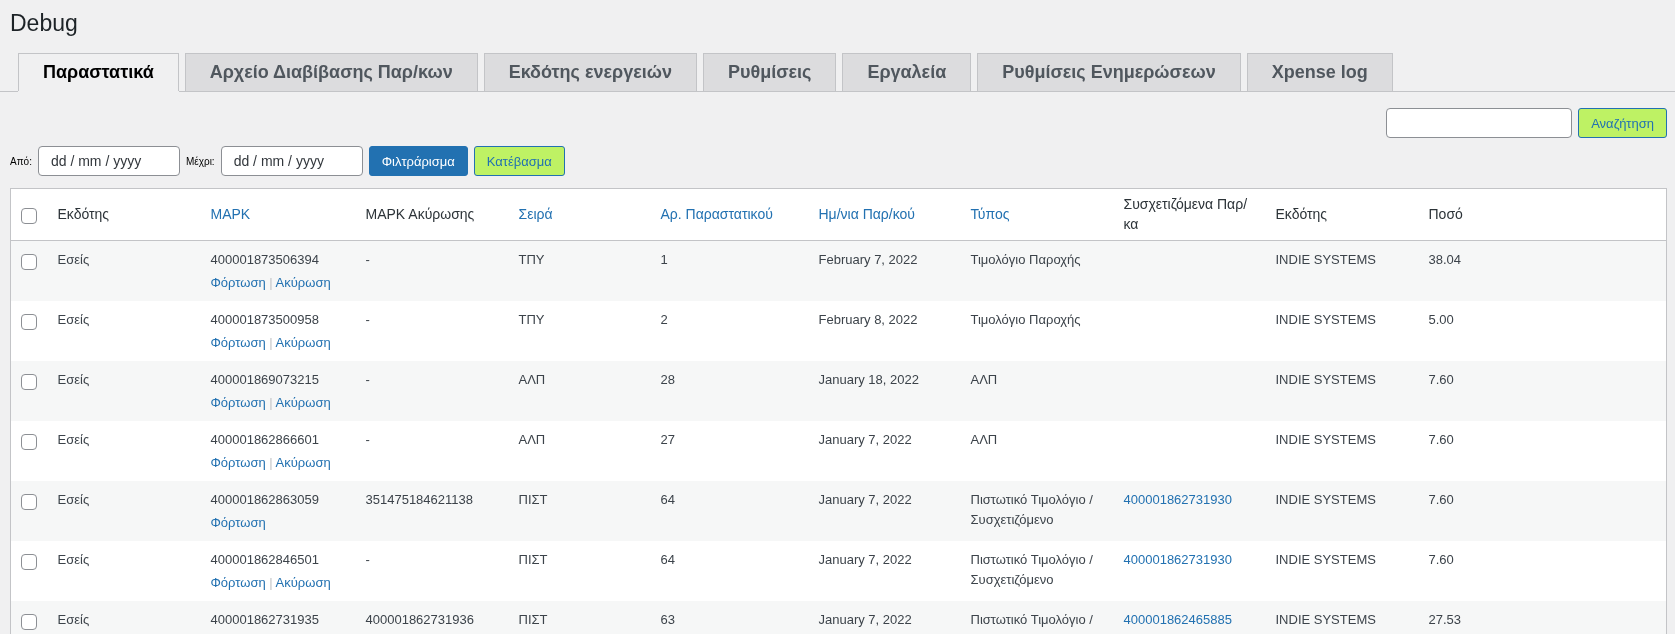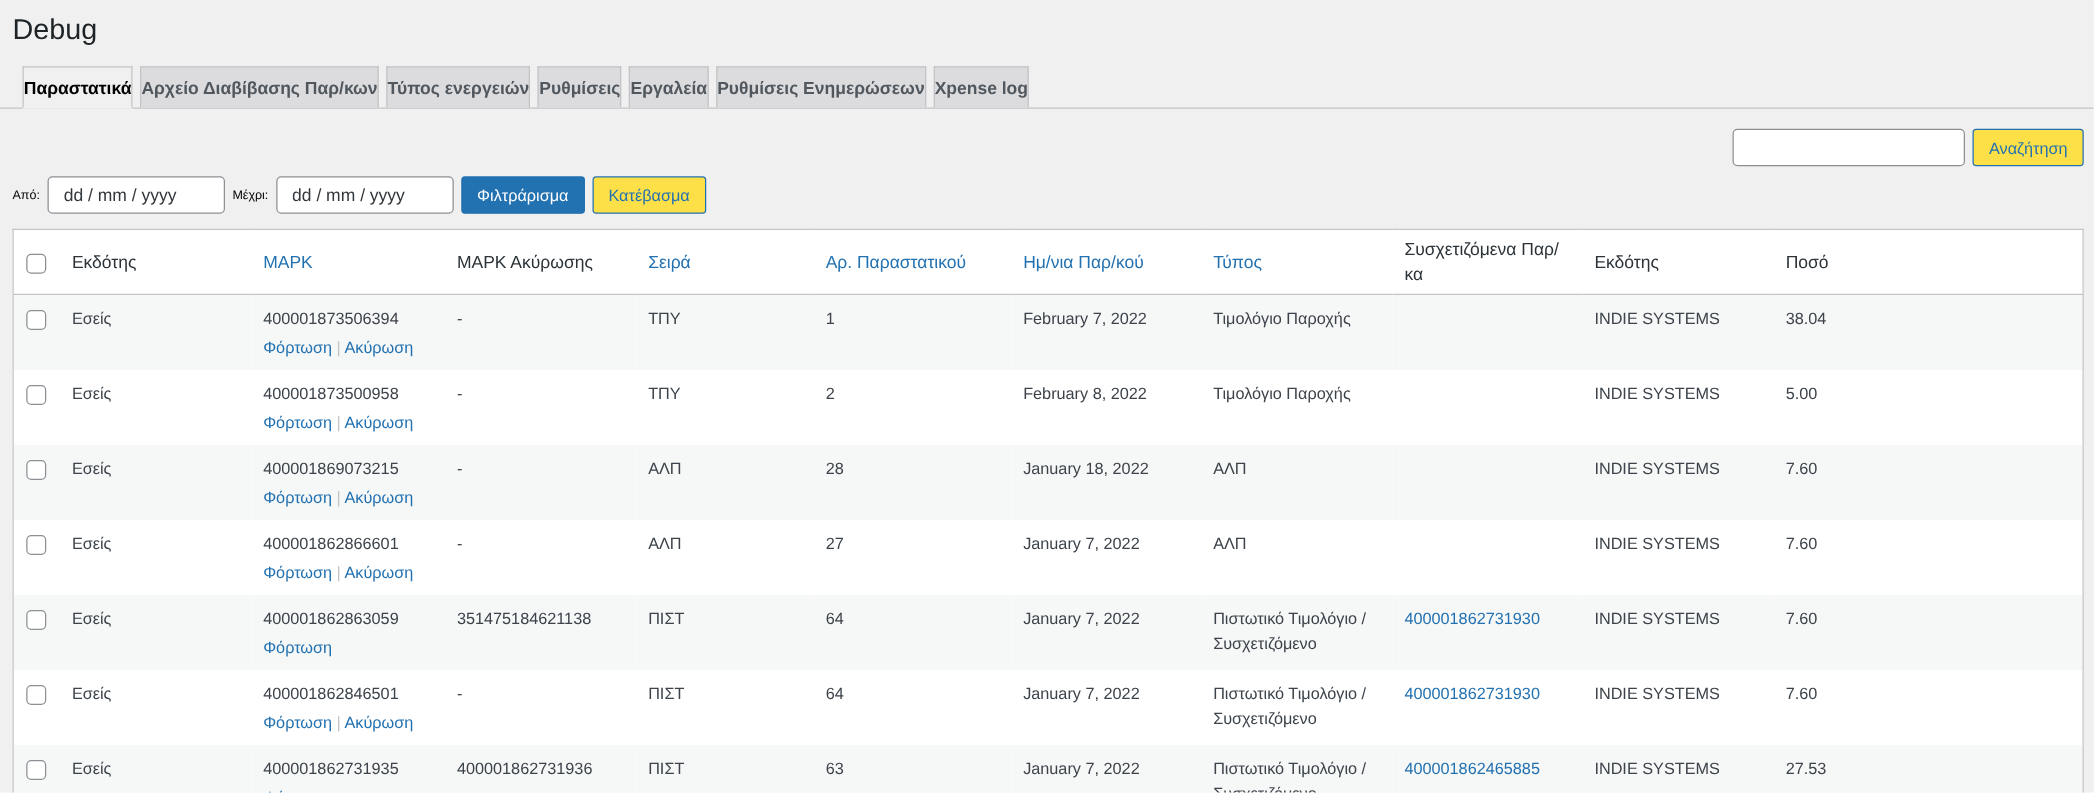--- a/index.html
+++ b/index.html
@@ -28,24 +28,24 @@
     display: flex;
     align-items: flex-end;
   }
   .nav-tab {
     position: relative;
     display: inline-block;
     border: 1px solid #c3c4c7;
     border-bottom: none;
     background: #dcdcde;
     color: #50575e;
-    font-size: 14px;
+    font-size: 18px;
     font-weight: 700;
     line-height: 1.3;
-    padding: 7px 0;
+    padding: 7px 24px;
     margin-left: 6px;
     cursor: pointer;
     white-space: nowrap;
     text-decoration: none;
   }
   .nav-tab:first-child { margin-left: 0; }
   .nav-tab.active {
     background: #f0f0f1;
     color: #000000;
     box-shadow: 0 1px 0 0 #f0f0f1;
@@ -78,21 +78,21 @@
     justify-content: center;
     height: 30px;
     padding: 0 12px;
     border-radius: 3px;
     font-size: 13px;
     font-family: inherit;
     cursor: pointer;
     white-space: nowrap;
   }
   .btn-secondary {
-    background: #fde047;
+    background: #bef264;
     border: 1px solid #2271b1;
     color: #2271b1;
   }
   .btn-primary {
     background: #2271b1;
     border: 1px solid #2271b1;
     color: #ffffff;
   }
 
   
@@ -208,21 +208,21 @@
 </head>
 <body>
 
 <div class="wrap">
 
   <h1 class="page-title">Debug</h1>
 
   <nav class="nav-tab-wrapper">
       <a class="nav-tab active">Παραστατικά</a>
       <a class="nav-tab">Αρχείο Διαβίβασης Παρ/κων</a>
-      <a class="nav-tab">Τύπος ενεργειών</a>
+      <a class="nav-tab">Εκδότης ενεργειών</a>
       <a class="nav-tab">Ρυθμίσεις</a>
       <a class="nav-tab">Εργαλεία</a>
       <a class="nav-tab">Ρυθμίσεις Ενημερώσεων</a>
       <a class="nav-tab">Xpense log</a>
     </nav>
 
   <div class="search-row">
     <input type="text" class="search-input" value="" style="">
     <button class="btn btn-secondary">Αναζήτηση</button>
   </div>

